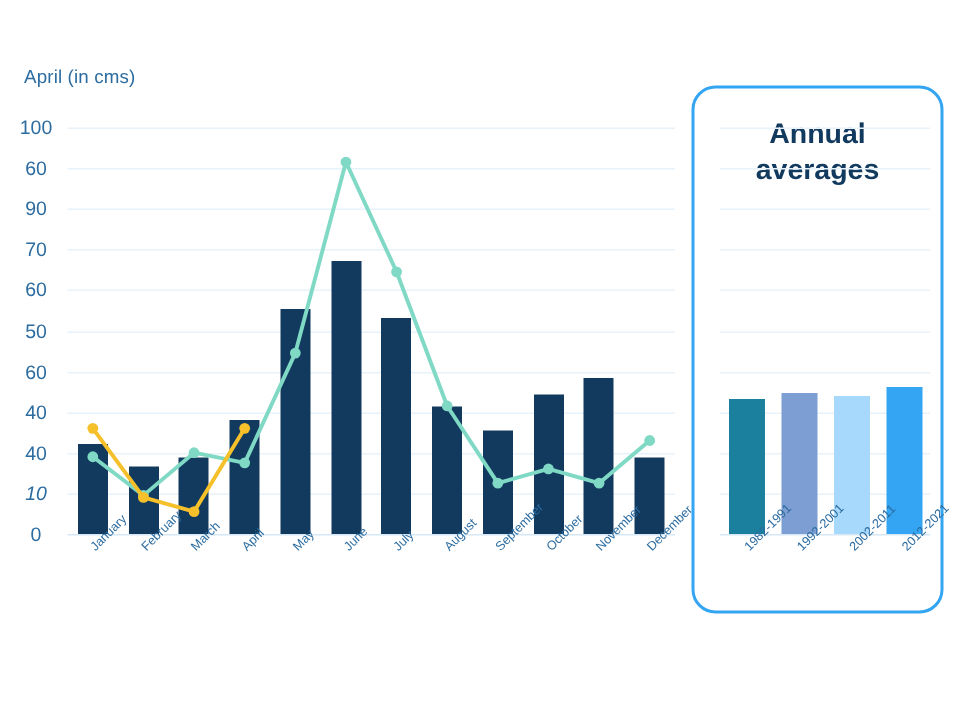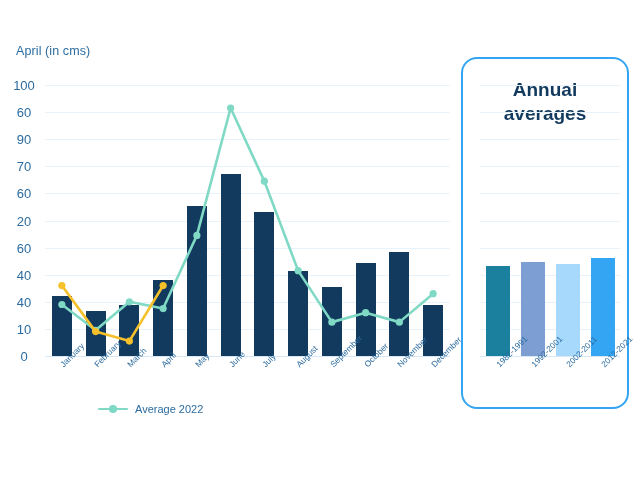--- a/index.html
+++ b/index.html
@@ -171,25 +171,25 @@
 <div id="root">
 
   <div class="axis-title">April (in cms)</div>
 
   <div id="yticks">
       <div class="ytick" style="top: 0px;">100</div>
       <div class="ytick" style="top: 27.1px;">60</div>
       <div class="ytick" style="top: 54.2px;">90</div>
       <div class="ytick" style="top: 81.3px;">70</div>
       <div class="ytick" style="top: 108.4px;">60</div>
-      <div class="ytick" style="top: 135.5px;">20</div>
+      <div class="ytick" style="top: 135.5px;">50</div>
       <div class="ytick" style="top: 162.6px;">60</div>
       <div class="ytick" style="top: 189.7px;">40</div>
       <div class="ytick" style="top: 216.8px;">40</div>
-      <div class="ytick" style="top: 243.9px;">10</div>
+      <div class="ytick" style="top: 243.9px; font-style: italic;">10</div>
       <div class="ytick" style="top: 271px;">0</div>
     </div>
 
   <div id="plot">
     <div id="gridlines">
         <div class="gridline" style="top: 0px;"></div>
         <div class="gridline" style="top: 27.1px;"></div>
         <div class="gridline" style="top: 54.2px;"></div>
         <div class="gridline" style="top: 81.3px;"></div>
         <div class="gridline" style="top: 108.4px;"></div>
@@ -247,27 +247,20 @@
       <div class="xlabel" style="left: 226.625px; top: 362px;">June</div>
       <div class="xlabel" style="left: 260.375px; top: 362px;">July</div>
       <div class="xlabel" style="left: 294.125px; top: 362px;">August</div>
       <div class="xlabel" style="left: 327.875px; top: 362px;">September</div>
       <div class="xlabel" style="left: 361.625px; top: 362px;">October</div>
       <div class="xlabel" style="left: 395.375px; top: 362px;">November</div>
       <div class="xlabel" style="left: 429.125px; top: 362px;">December</div>
     </div>
 
   <div id="legend">
-      <div class="legend-row">
-        <div class="legend-swatch-line">
-          <div class="ln" style="background: rgb(127, 217, 196);"></div>
-          <div class="dot" style="background: rgb(127, 217, 196);"></div>
-        </div>
-        <div class="legend-label">Average 2022</div>
-      </div>
     </div>
 
   <div id="annual-panel"></div>
   <div id="annual-title">
     <div>Annual</div>
     <div>averages</div>
   </div>
   <div id="annual-plot">
     <div id="annual-grid">
         <div class="gridline" style="top: 0px;"></div>

